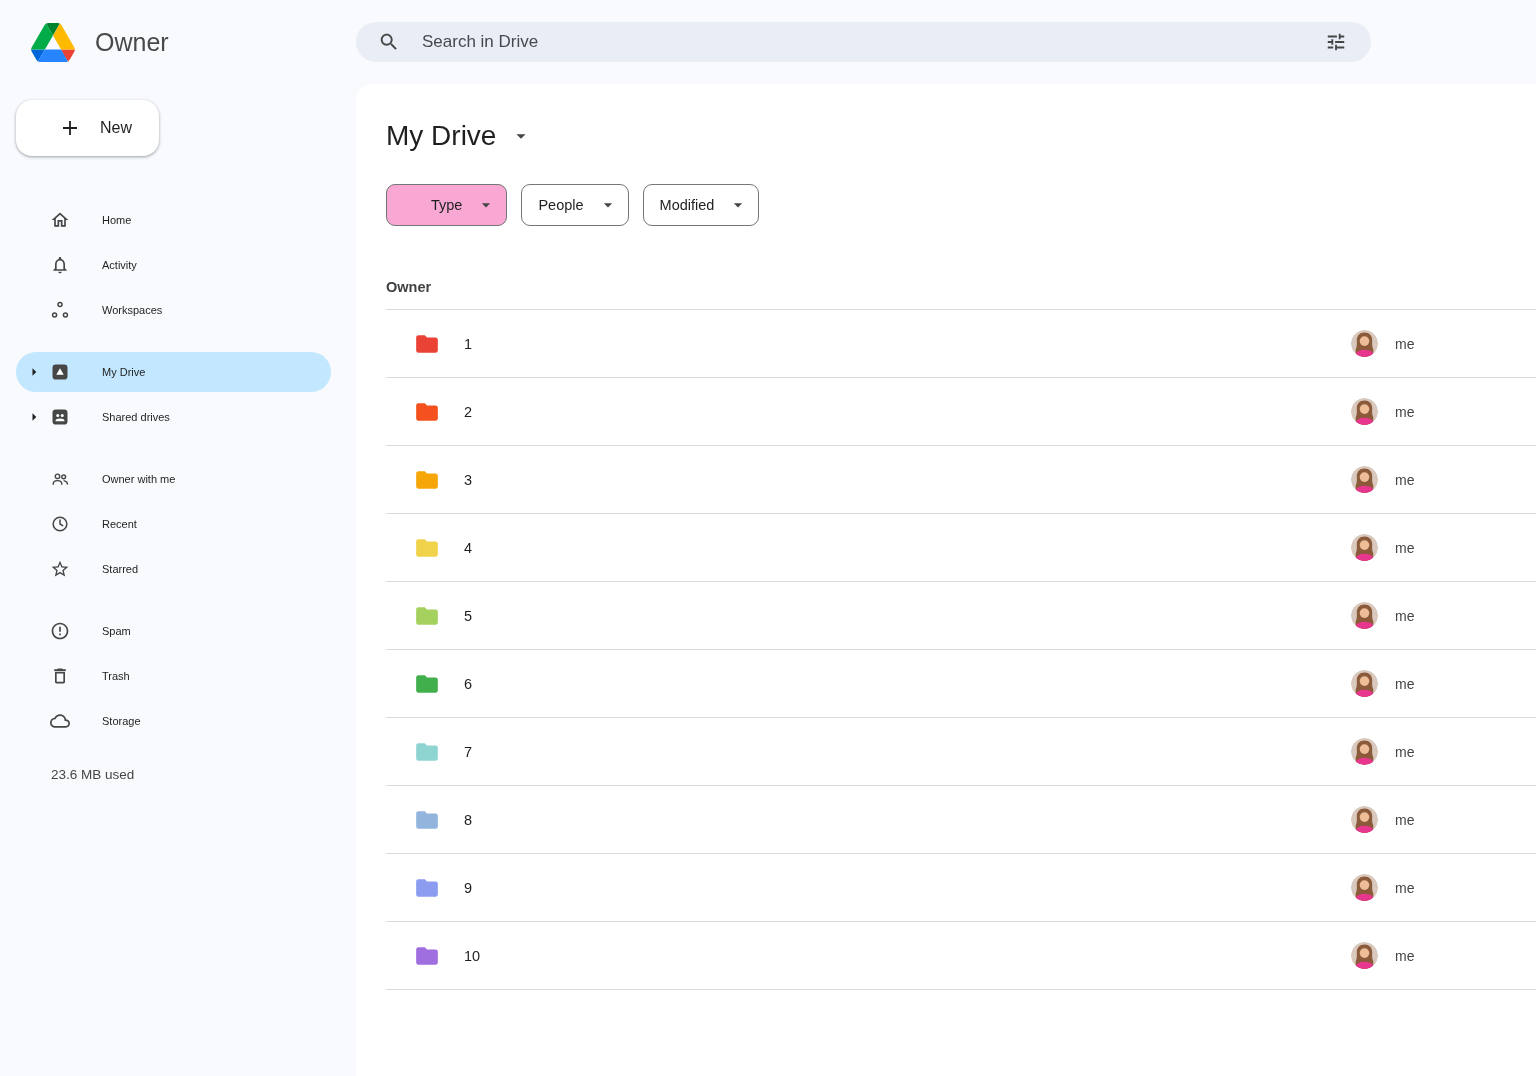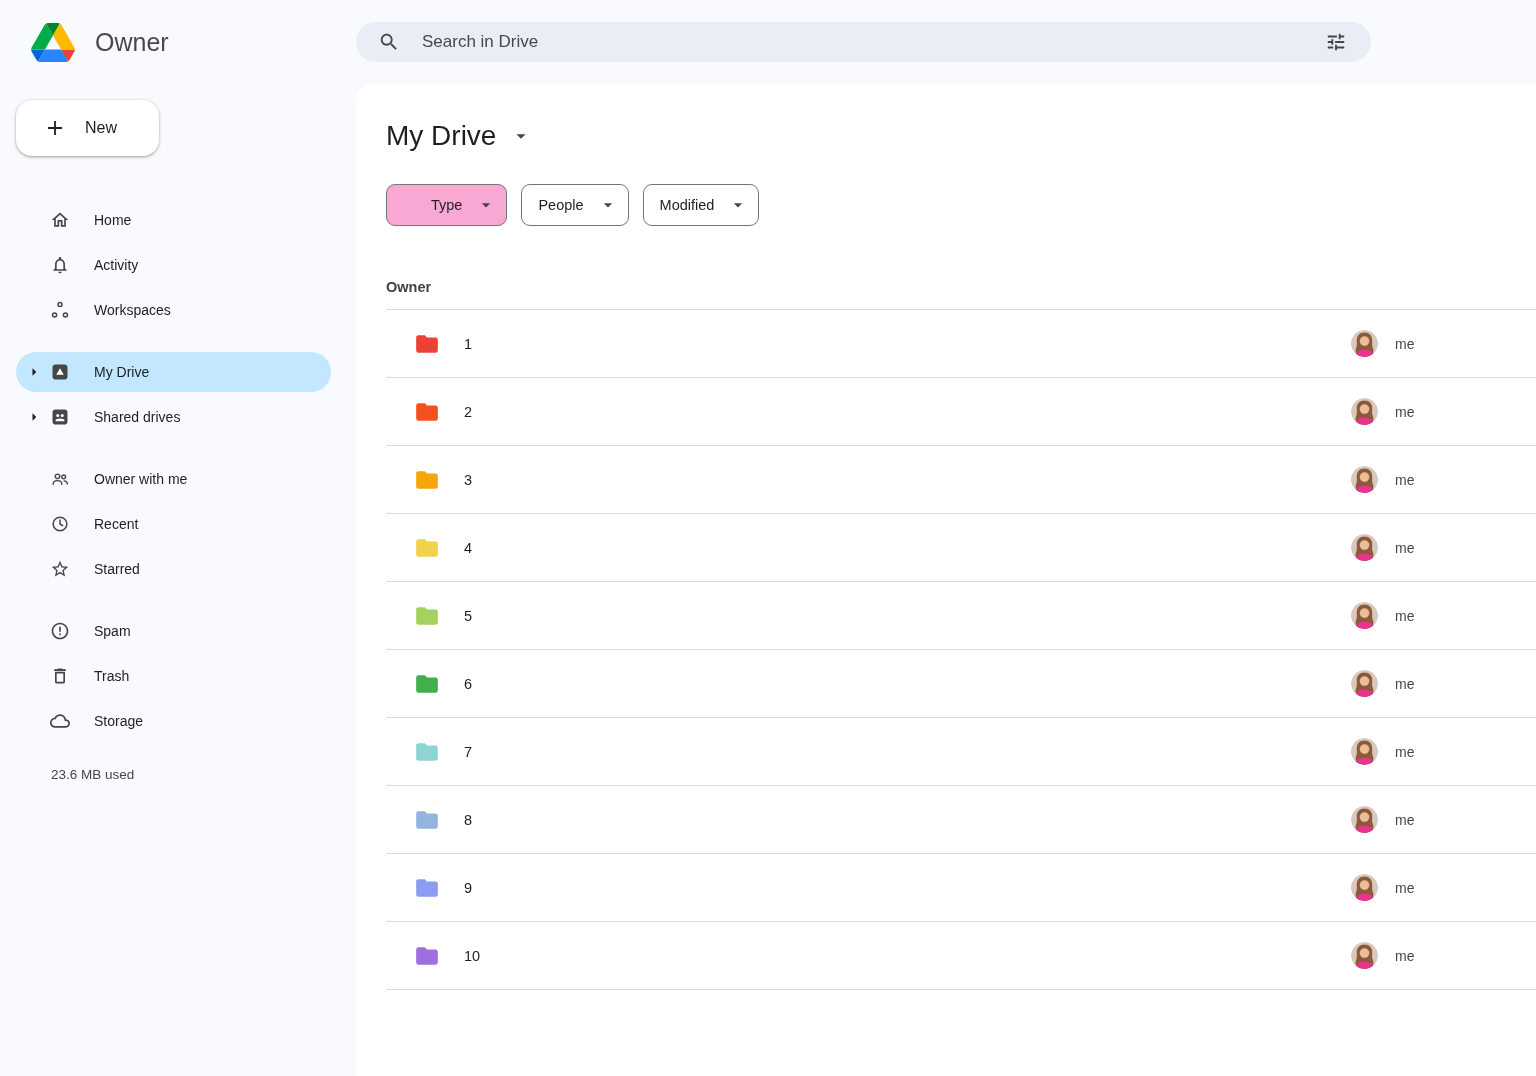--- a/index.html
+++ b/index.html
@@ -40,36 +40,36 @@
   }
   .search input::placeholder{color:#45494d;opacity:1;}
 
   
   .body{flex:1;display:flex;min-height:0;}
 
   
   .sidebar{width:356px;flex-shrink:0;display:flex;flex-direction:column;}
   .new-btn{
     margin:16px 0 0 16px;width:143px;height:56px;border:none;border-radius:16px;
-    background:#fff;display:flex;align-items:center;padding-left:27px;gap:18px;
+    background:#fff;display:flex;align-items:center;padding-left:42px;gap:18px;
     font-size:16px;font-weight:500;color:var(--text-main);cursor:pointer;
     box-shadow:0 1px 2px rgba(60,64,67,.3),0 1px 3px 1px rgba(60,64,67,.15);
     font-family:inherit;
   }
   .nav{margin-top:44px;}
   .nav-section{margin-bottom:22px;}
   .nav-item{
     display:flex;align-items:center;height:40px;margin:0 25px 5px 16px;
     border-radius:20px;padding-left:8px;cursor:pointer;
   }
   .nav-item.selected{background:var(--selected);}
   .chev-box{width:20px;display:flex;align-items:center;justify-content:center;flex-shrink:0;}
   .nav-icon{width:20px;height:20px;margin-left:6px;display:flex;align-items:center;justify-content:center;flex-shrink:0;}
   .nav-icon svg{fill:#444746;}
-  .nav-label{margin-left:24px;font-size:14px;color:var(--text-main);white-space:nowrap;}
+  .nav-label{margin-left:32px;font-size:11px;color:var(--text-main);white-space:nowrap;}
   .storage-used{margin:4px 0 0 51px;font-size:13.5px;color:var(--text-sub);}
 
   
   .content{
     flex:1;background:var(--content-bg);border-radius:16px 0 0 0;
     padding:32px 0 0 30px;min-width:0;
   }
   .title-row{display:flex;align-items:center;gap:14px;cursor:pointer;width:max-content;}
   .title-row h1{margin:0;font-size:28px;font-weight:400;line-height:40px;color:var(--text-main);}
   .filters{margin-top:28px;display:flex;gap:14px;}

